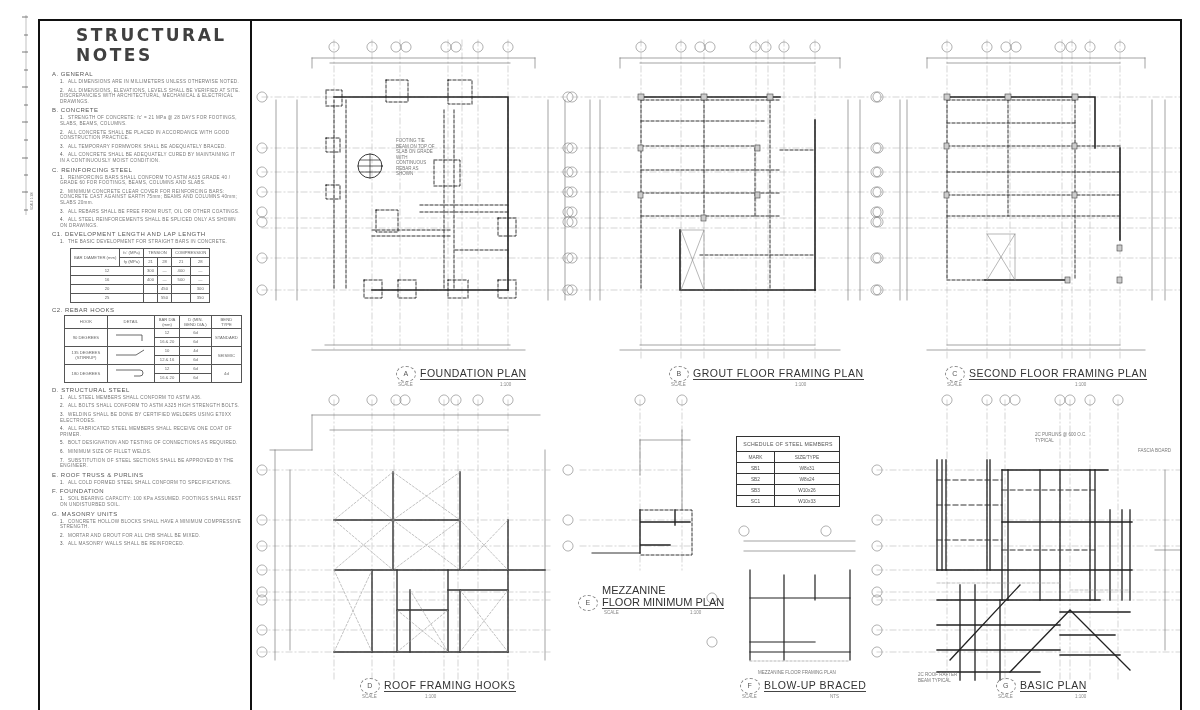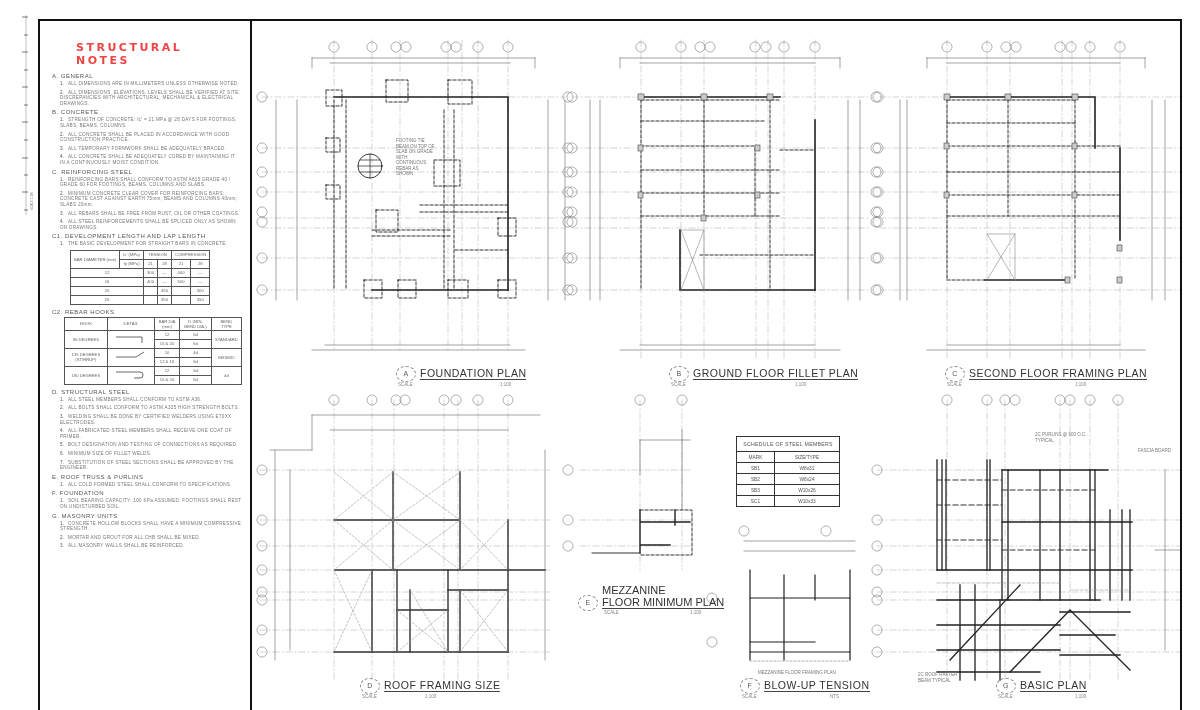--- a/index.html
+++ b/index.html
@@ -1,20 +1,20 @@
 <!DOCTYPE html>
 <html><head>
 <meta charset="utf-8">
 <style>
   html,body{margin:0;padding:0;background:#fff;}
   body{width:1200px;height:710px;position:relative;overflow:hidden;font-family:"Liberation Sans",sans-serif;color:#222;}
   .ruler{position:absolute;left:0;top:0;width:38px;height:240px;}
   .sheet{position:absolute;left:38px;top:19px;width:1144px;height:700px;border:2px solid #111;box-sizing:border-box;border-bottom:none;}
   .notes{position:absolute;left:38px;top:19px;width:214px;height:691px;border-right:2px solid #111;box-sizing:border-box;padding:6px 8px 0 14px;overflow:hidden;}
-  .notes h1{font-family:"DejaVu Sans",sans-serif;font-size:11px;font-weight:bold;letter-spacing:2.5px;margin:16px 0 6px 24px;color:#ef4444;}
+  .notes h1{font-family:"DejaVu Sans",sans-serif;font-size:17px;font-weight:bold;letter-spacing:2.5px;margin:0 0 6px 24px;color:#404040;}
   .sec{font-size:6px;color:#555;margin:3px 0 2px 0;letter-spacing:.5px;}
   .item{font-size:4.6px;color:#777;line-height:5.6px;margin:0 0 3px 8px;letter-spacing:.3px;}
   .item .n{display:inline-block;width:8px;color:#555;}
   table.mini{border-collapse:collapse;margin:2px 0 4px 18px;font-size:4.2px;color:#666;}
   table.mini td{border:1px solid #555;padding:1px 3px;text-align:center;height:6px;}
   .draw{position:absolute;left:252px;top:21px;width:928px;height:689px;}
   .title{position:absolute;font-size:10.5px;color:#333;letter-spacing:.5px;white-space:nowrap;}
   .title .bub{display:inline-block;width:18px;height:14px;border:1px dashed #888;border-radius:50%;font-size:7px;text-align:center;line-height:14px;margin-right:4px;vertical-align:middle;color:#555;}
   .title .u{border-bottom:1px solid #444;}
   .scale{position:absolute;font-size:4.5px;color:#888;}
@@ -481,50 +481,50 @@
   </g>
 </svg>
 
 <div class="title" style="left:396px;top:366px;">
   <span class="bub">A</span><span class="u">FOUNDATION PLAN</span>
 </div>
 <div class="scale" style="left:398px;top:382px;">SCALE</div>
 <div class="scale" style="left:500px;top:382px;">1:100</div>
 
 <div class="title" style="left:669px;top:366px;">
-  <span class="bub">B</span><span class="u">GROUND FLOOR FILLET PLAN</span>
+  <span class="bub">B</span><span class="u">GROUT FLOOR FRAMING PLAN</span>
 </div>
 <div class="scale" style="left:671px;top:382px;">SCALE</div>
 <div class="scale" style="left:795px;top:382px;">1:100</div>
 
 <div class="title" style="left:945px;top:366px;">
   <span class="bub">C</span><span class="u">SECOND FLOOR FRAMING PLAN</span>
 </div>
 <div class="scale" style="left:947px;top:382px;">SCALE</div>
 <div class="scale" style="left:1075px;top:382px;">1:100</div>
 
 <div class="title" style="left:360px;top:678px;">
-  <span class="bub">D</span><span class="u">ROOF FRAMING SIZE</span>
+  <span class="bub">D</span><span class="u">ROOF FRAMING HOOKS</span>
 </div>
 <div class="scale" style="left:362px;top:694px;">SCALE</div>
 <div class="scale" style="left:425px;top:694px;">1:100</div>
 
 <div class="mez">
   <div>MEZZANINE</div>
   <div style="border-bottom:1px solid #444;">FLOOR MINIMUM PLAN</div>
 </div>
 <div class="title" style="left:578px;top:595px;">
   <span class="bub">E</span>
 </div>
 <div class="scale" style="left:604px;top:610px;">SCALE</div>
 <div class="scale" style="left:690px;top:610px;">1:100</div>
 
 <div class="note-s" style="left:758px;top:670px;">MEZZANINE FLOOR FRAMING PLAN</div>
 <div class="title" style="left:740px;top:678px;">
-  <span class="bub">F</span><span class="u">BLOW-UP TENSION</span>
+  <span class="bub">F</span><span class="u">BLOW-UP BRACED</span>
 </div>
 <div class="scale" style="left:742px;top:694px;">SCALE</div>
 <div class="scale" style="left:830px;top:694px;">NTS</div>
 
 <div class="title" style="left:996px;top:678px;">
   <span class="bub">G</span><span class="u">BASIC PLAN</span>
 </div>
 <div class="scale" style="left:998px;top:694px;">SCALE</div>
 <div class="scale" style="left:1075px;top:694px;">1:100</div>
 

